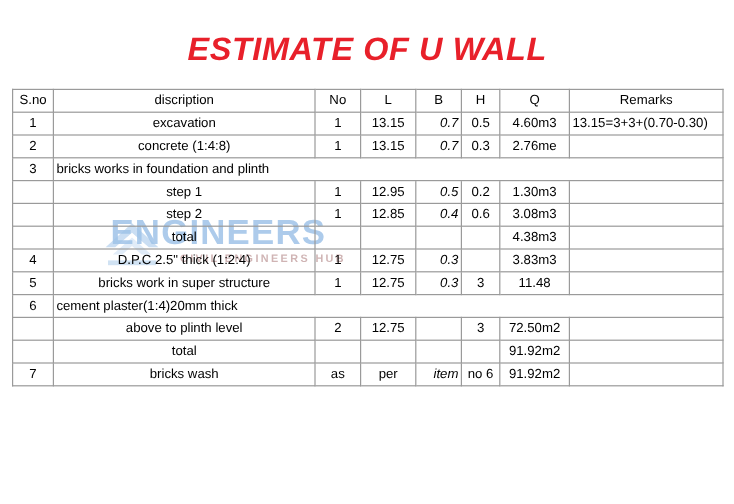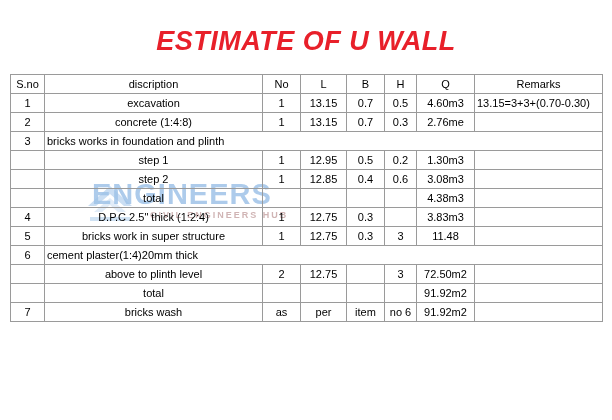--- a/index.html
+++ b/index.html
@@ -56,21 +56,21 @@
     font-weight: normal;
     font-size: 11px;
     line-height: 16px;
     overflow: hidden;
     white-space: nowrap;
   }
   .c-sno   { width: 34px;  text-align: center; }
   .c-desc  { width: 218px; text-align: center; }
   .c-no    { width: 38px;  text-align: center; }
   .c-l     { width: 46px;  text-align: center; }
-  .c-b     { width: 38px;  text-align: center; }
+  .c-b     { width: 38px;  text-align: right; font-style: italic; }
   .c-h     { width: 32px;  text-align: center; }
   .c-q     { width: 58px;  text-align: center; }
   .c-rem   { width: 128px; text-align: center; }
   tr.header td { text-align: center; }
   td.rem-left { text-align: left; padding-left: 3px; font-size: 10px; }
   .desc-span { text-align: left; padding-left: 4px; }
   #wm-text {
     position: absolute;
     left: 92px;
     top: 178px;

